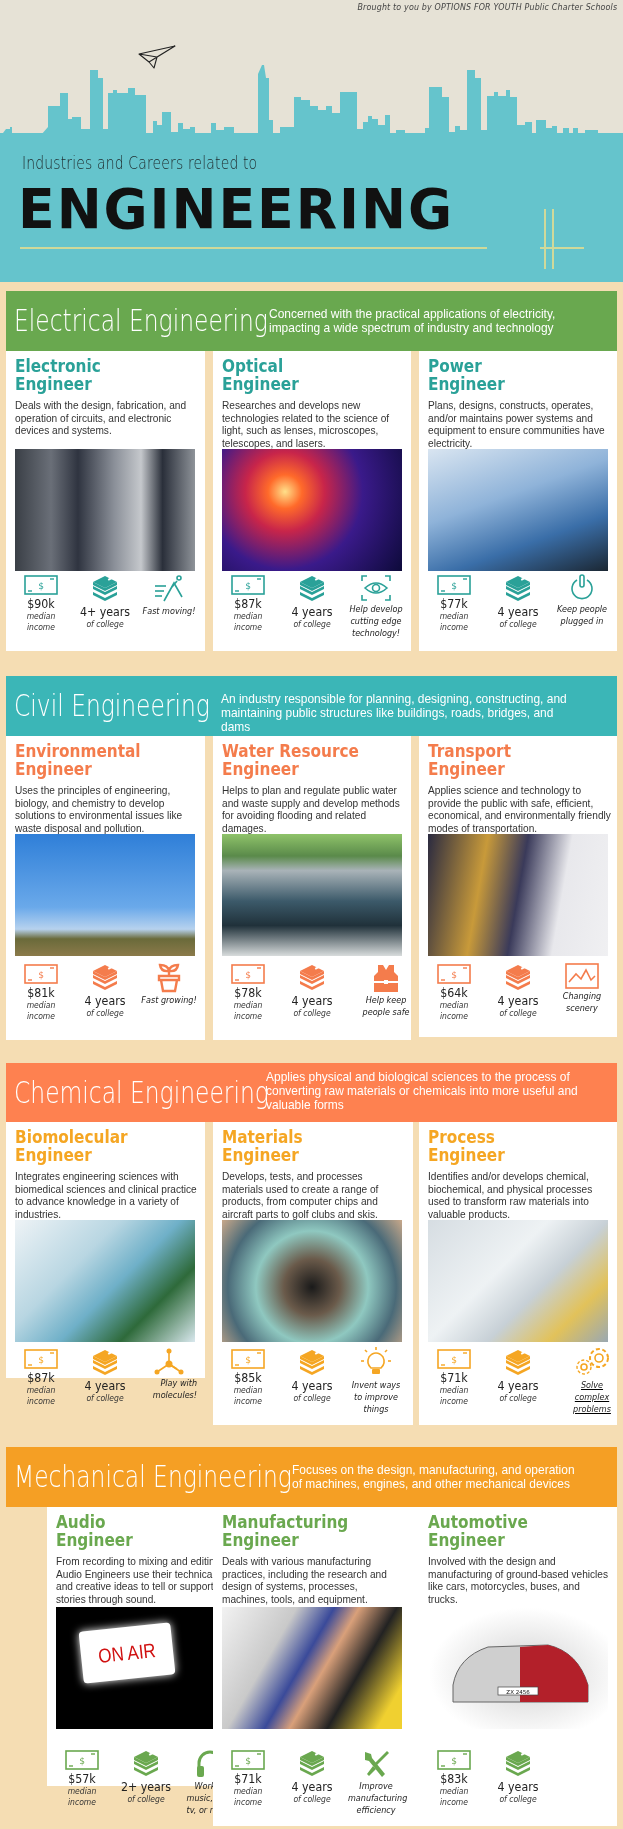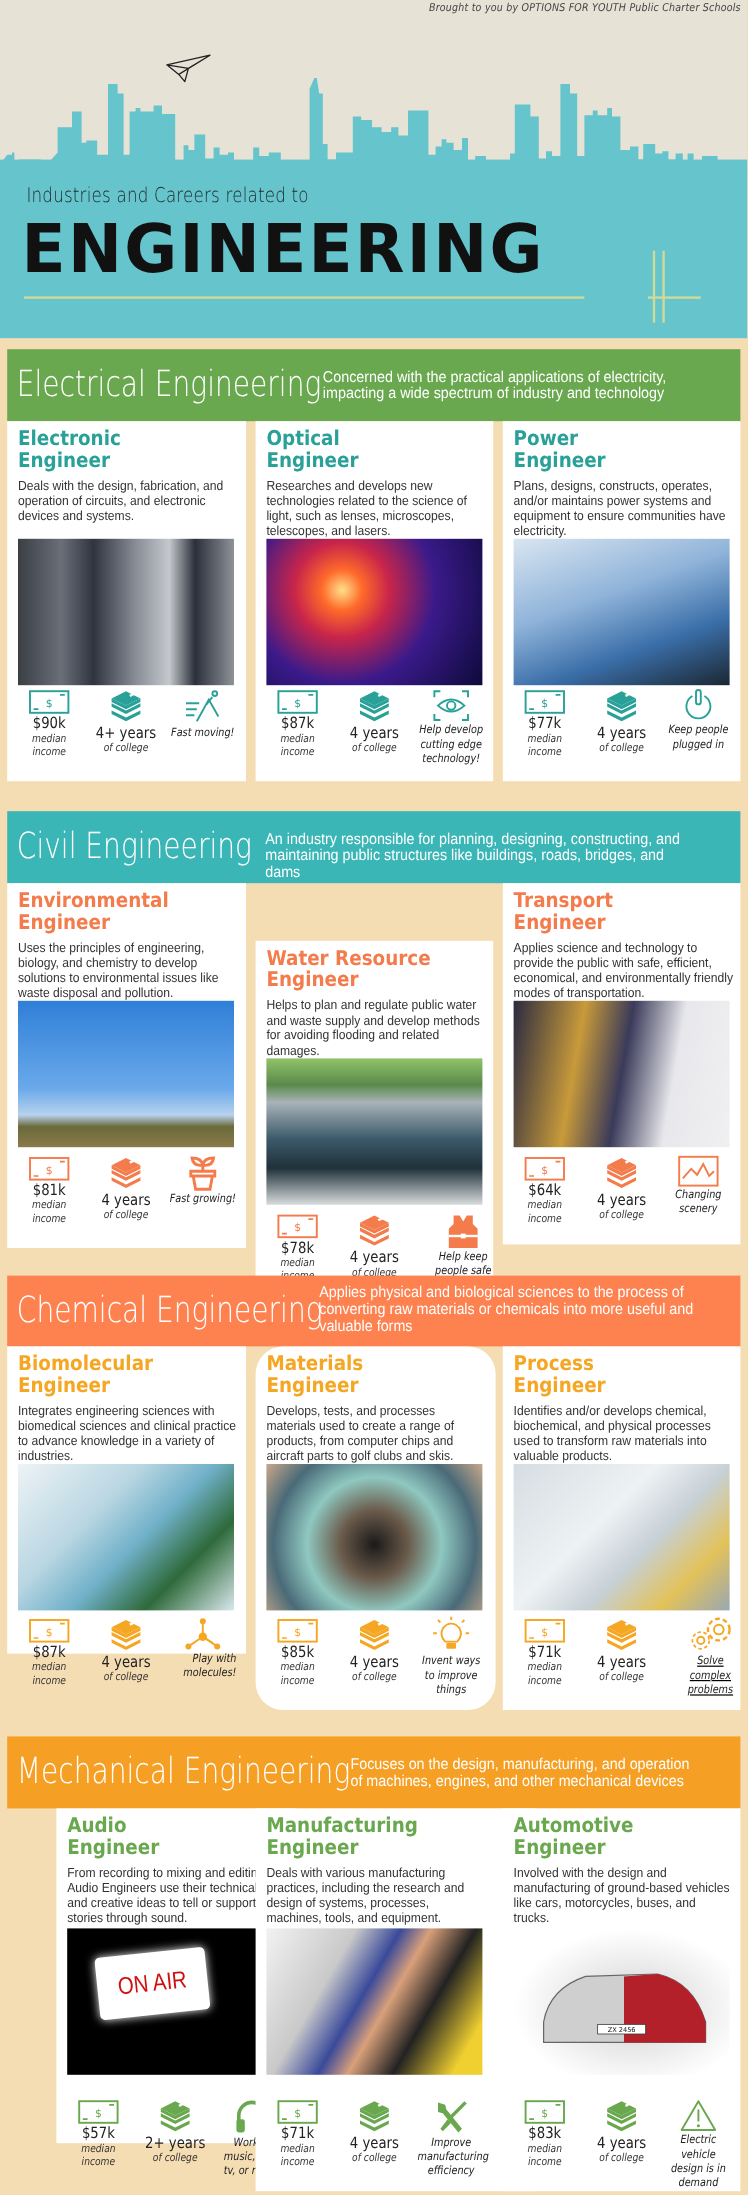--- a/index.html
+++ b/index.html
@@ -221,21 +221,21 @@
         </div>
         <div class="stat" style="left:130px;">
           <span><svg width="28" height="32" viewBox="0 0 28 32">
               <path d="M14 14 V9 M14 9 Q6 10 5 3 Q13 3 14 9 M14 9 Q22 10 23 3 Q15 3 14 9" stroke="#f47c4c" stroke-width="2.4" fill="none"></path>
               <path d="M4 14 H24 V18 H4 Z M6 18 L8 29 H20 L22 18" stroke="#f47c4c" stroke-width="2.4" fill="none"></path>
             </svg></span>
           <span class="note">Fast growing!</span>
         </div>
       </div>
     </div>
-    <div class="card" style="left:213px;top:736px;width:198px;height:304px;margin-top:48px;">
+    <div class="card" style="left:213px;top:736px;width:198px;height:304px;">
       <div class="job-title" style="color:#f47c4c;">
         <div>Water Resource</div>
         <div>Engineer</div>
       </div>
       <div class="job-desc">Helps to plan and regulate public water and waste supply and develop methods for avoiding flooding and related damages.</div>
       <div class="photo" style="top:98px;height:122px;background: linear-gradient(180deg,#8fc36a 0%,#5a8a4a 18%,#a9b3b8 30%,#3c5a6a 55%,#20313a 75%,#d8dcdc 100%);"></div>
       <div class="stats" style="top:226px;">
         <div class="stat" style="left:2px;">
           <span><svg width="36" height="24" viewBox="0 0 36 24">
               <rect x="2" y="3" width="32" height="18" fill="none" stroke="#f47c4c" stroke-width="1.6"></rect>
@@ -352,21 +352,21 @@
               <line x1="16" y1="17" x2="24" y2="22" stroke="#f5a623" stroke-width="1.6" fill="none"></line>
               <circle cx="16" cy="4" r="2.5" fill="#f5a623"></circle>
               <circle cx="16" cy="17" r="3.5" fill="#f5a623"></circle>
               <circle cx="4" cy="25" r="2.5" fill="#f5a623"></circle>
               <circle cx="28" cy="25" r="2.5" fill="#f5a623"></circle>
             </svg></span>
           <span class="note">Play with molecules!</span>
         </div>
       </div>
     </div>
-    <div class="card" style="left:213px;top:1122px;width:200px;height:303px;border-radius:23px;">
+    <div class="card" style="left:213px;top:1122px;width:200px;height:303px;">
       <div class="job-title" style="color:#f5a623;">
         <div>Materials</div>
         <div>Engineer</div>
       </div>
       <div class="job-desc">Develops, tests, and processes materials used to create a range of products, from computer chips and aircraft parts to golf clubs and skis.</div>
       <div class="photo" style="top:98px;height:122px;background: radial-gradient(circle at 50% 55%, #1a1a1a 0%, #6a5a4a 25%, #8fc8c0 50%, #4a6a78 75%, #c8a88a 100%);"></div>
       <div class="stats" style="top:225px;">
         <div class="stat" style="left:2px;">
           <span><svg width="36" height="24" viewBox="0 0 36 24">
               <rect x="2" y="3" width="32" height="18" fill="none" stroke="#f5a623" stroke-width="1.6"></rect>
@@ -567,23 +567,15 @@
                 <path d="M2 9 L14 3 L26 9 L14 15 Z"></path>
                 <path d="M2 13 L14 19 L26 13 L26 16 L14 22 L2 16 Z"></path>
                 <path d="M2 19 L14 25 L26 19 L26 22 L14 28 L2 22 Z"></path>
                 <path d="M2 9 L14 15 L26 9 L26 12 L14 18 L2 12 Z"></path>
               </g>
               <rect x="17" y="5" width="5" height="2" fill="#fff" transform="rotate(-26 19 6)"></rect>
             </svg></span>
           <span class="big">4 years</span>
           <span class="small">of college</span>
         </div>
-        <div class="stat" style="left:130px;">
-          <span><svg width="32" height="30" viewBox="0 0 32 30">
-              <path d="M16 3 L30 27 L2 27 Z" stroke="#6aa84f" stroke-width="1.6" fill="none" stroke-linejoin="round"></path>
-              <line x1="16" y1="10" x2="16" y2="20" stroke="#6aa84f" stroke-width="1.6" fill="none"></line>
-              <circle cx="16" cy="23.5" r="1.3" fill="#6aa84f"></circle>
-            </svg></span>
-          <span class="note">Electric vehicle design is in demand</span>
-        </div>
       </div>
     </div>
   </div>
 
 </body></html>

